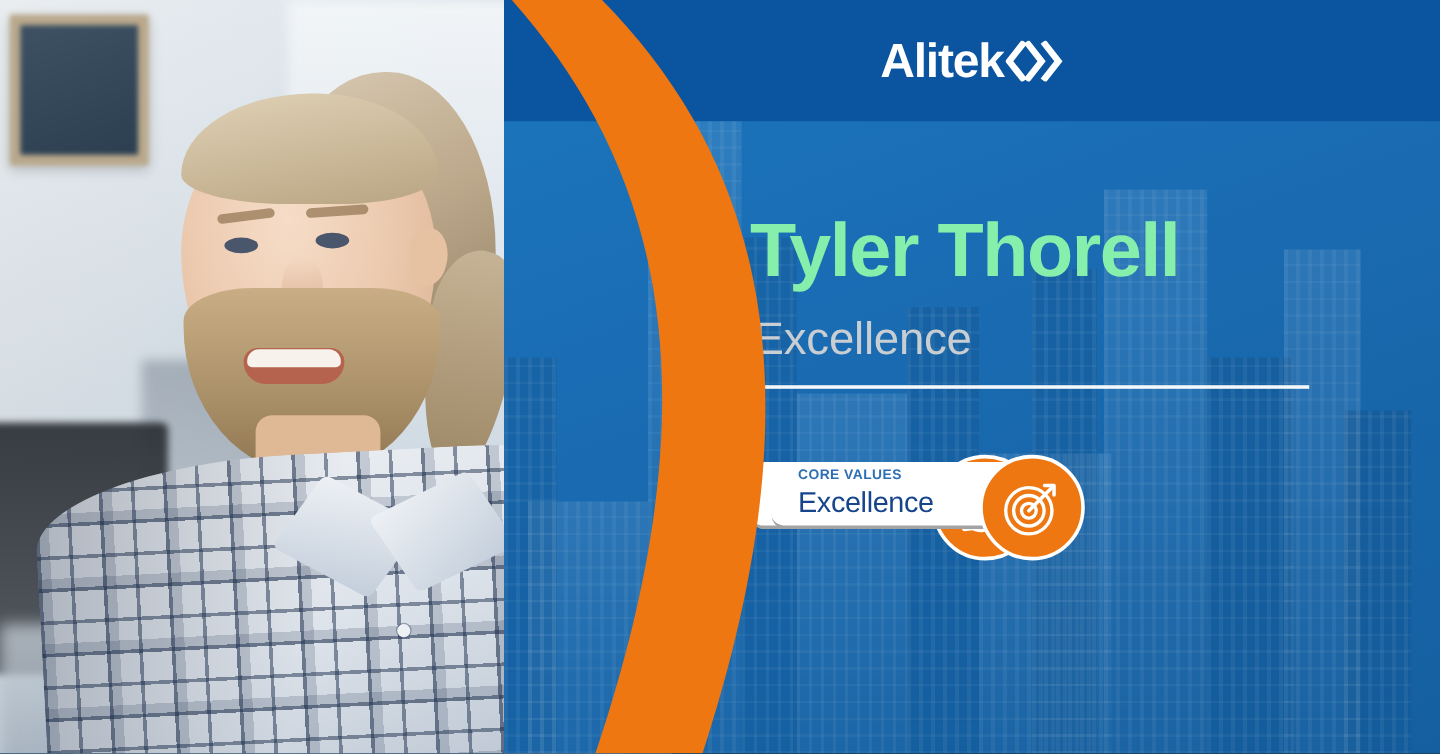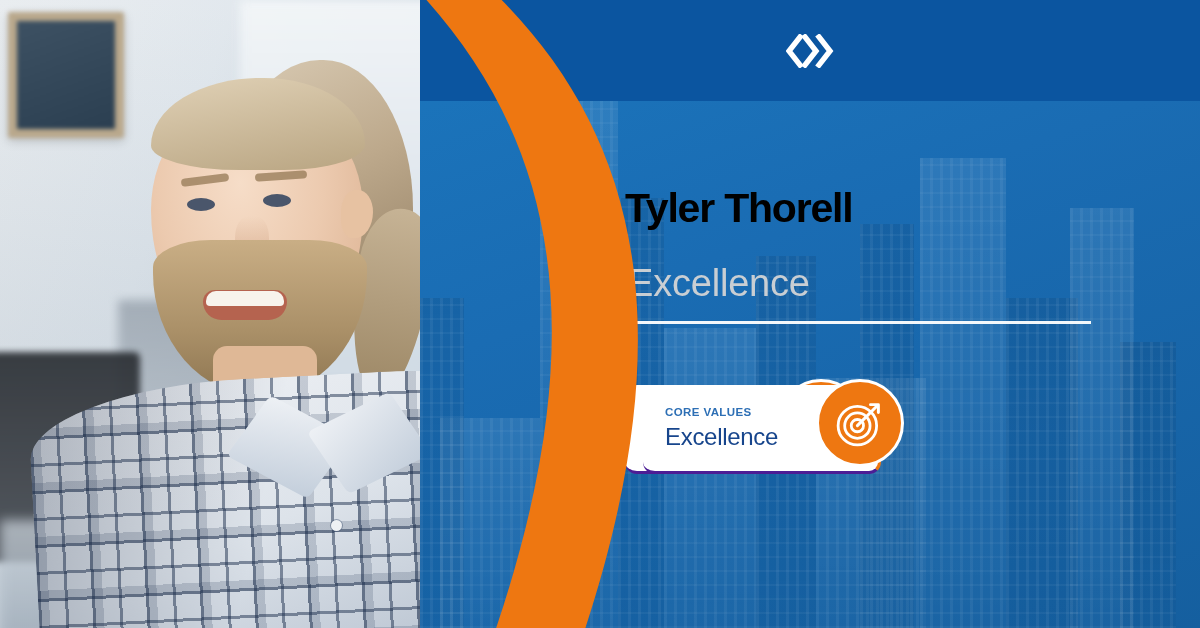--- a/index.html
+++ b/index.html
@@ -200,42 +200,42 @@
     letter-spacing:-1px; line-height:1;
   }
   .logo-chev { display:block; }
   .header-title {
     color:#fff; font-size:35px; font-weight:bold; line-height:1;
     letter-spacing:-.2px;
   }
 
   
   .name {
-    position:absolute; left:625px; top:188px;
-    color:#000000; font-size:41px; font-weight:bold;
+    position:absolute; left:625px; top:178px;
+    color:#86efac; font-size:63px; font-weight:bold;
     letter-spacing:-1.2px; line-height:1;
   }
   .role {
     position:absolute; left:628px; top:264px;
     color:#c9ced3; font-size:38px; line-height:1;
     letter-spacing:-.2px;
   }
   .divider {
     position:absolute; left:625px; top:321px;
     width:466px; height:3px; background:#ffffff; opacity:.95;
   }
 
   
   .badges { position:absolute; left:625px; top:379px; display:flex; gap:18px; }
   .badge { position:relative; height:88px; }
   .pill {
     position:absolute; left:0; top:6px;
-    height:89px; border-radius:12px;
+    height:56px; border-radius:12px;
     background:#ffffff;
-    border-bottom:3px solid #4c1d95;
+    border-bottom:3px solid #a3a3a3;
     border-right:3px solid #ee7711;
     display:flex; flex-direction:column; justify-content:center;
     padding-left:22px;
   }
   .pill-service { width:215px; }
   .pill-excellence { width:238px; }
   .kicker {
     color:#2d6fb5; font-size:11.5px; font-weight:bold;
     letter-spacing:.4px; line-height:1; margin-bottom:6px;
   }
@@ -308,20 +308,21 @@
       <div class="bld dk" style="left:586px;  width:72px;  height:330px;"></div>
       <div class="bld" style="left:650px;  width:64px;  height:420px;"></div>
       <div class="bld dk" style="left:700px;  width:56px;  height:286px;"></div>
       <div class="bld" style="left:20px;   width:100px; height:210px;"></div>
       <div class="bld dk" style="left:0px;    width:44px;  height:330px;"></div>
     </div>
   </div>
 
   <div class="header">
     <div class="logo-wrap">
+      <span class="logo-text">Alitek</span>
       <svg class="logo-chev" width="48" height="34" viewBox="0 0 48 34">
         <path d="M14 3 L3 17 L14 31" fill="none" stroke="#ffffff" stroke-width="5.4" stroke-linecap="square" stroke-linejoin="miter"></path>
         <path d="M19 3 L30 17 L19 31" fill="none" stroke="#ffffff" stroke-width="5.4" stroke-linecap="square" stroke-linejoin="miter"></path>
         <path d="M33 3 L44 17 L33 31" fill="none" stroke="#ffffff" stroke-width="5.4" stroke-linecap="square" stroke-linejoin="miter"></path>
       </svg>
     </div>
   </div>
 
   <div class="name">Tyler Thorell</div>
   <div class="role">Excellence</div>

